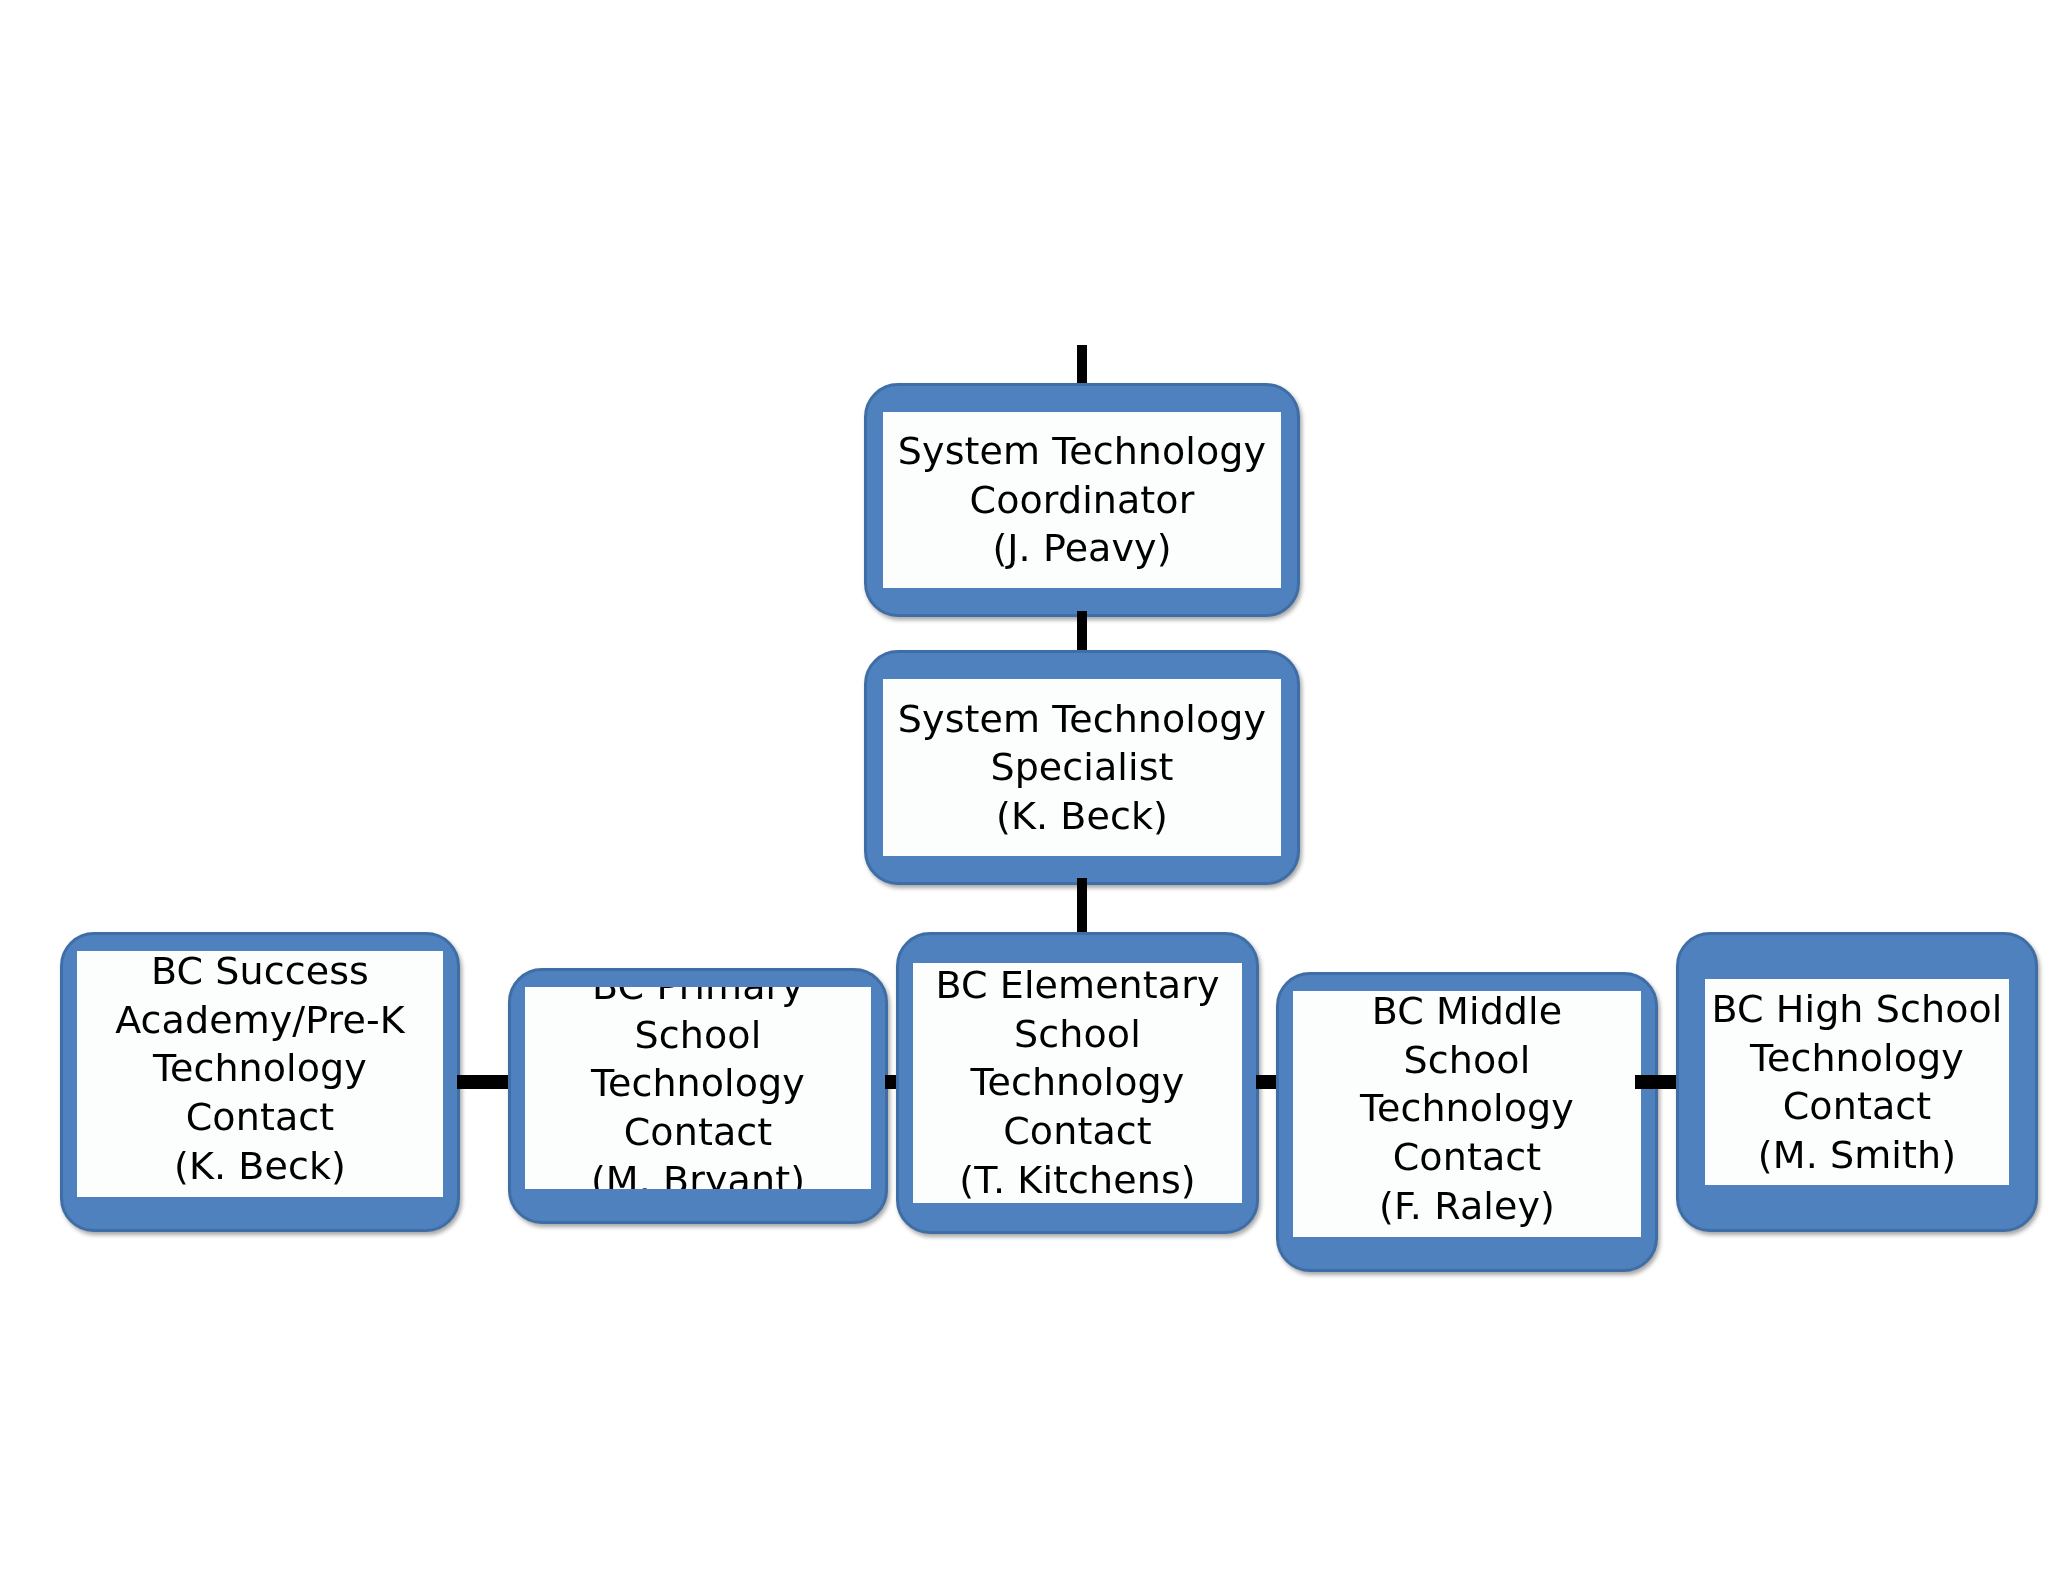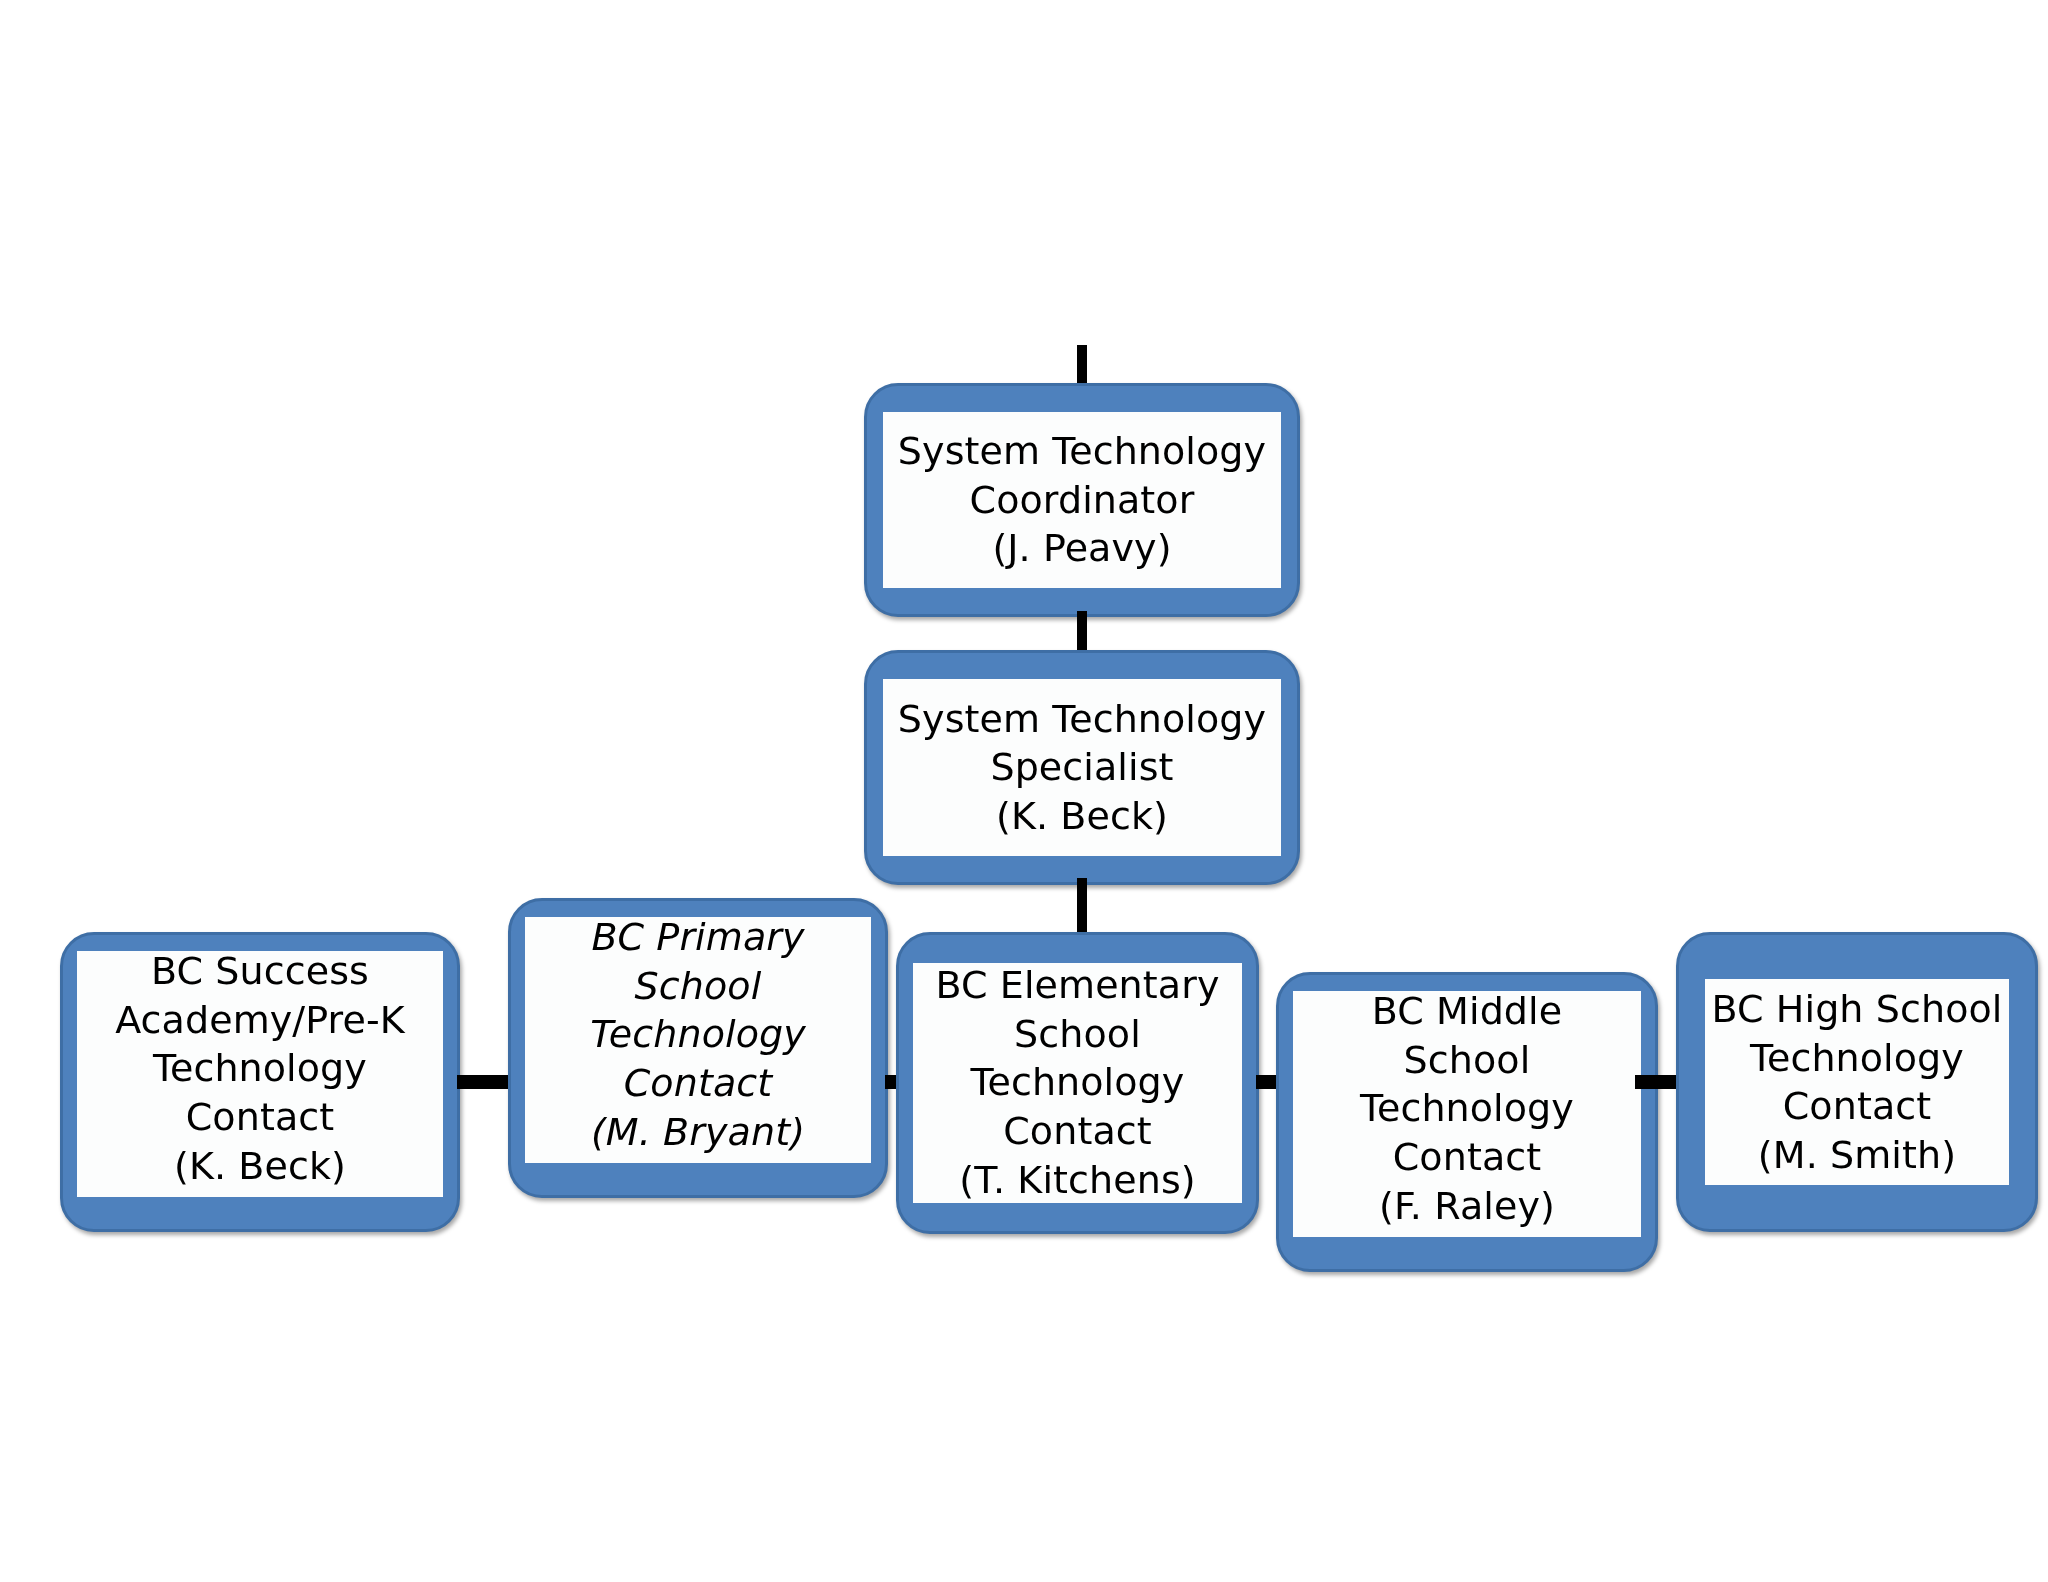--- a/index.html
+++ b/index.html
@@ -134,21 +134,21 @@
       <div class="label">BC Success
 Academy/Pre-K
 Technology
 Contact
 (K. Beck)</div>
     </div>
   </div>
 
   <div class="connector h" style="left:457px; top:1075px; width:56px;"></div>
 
-  <div class="node row" style="left:508px; top:898px; width:380px; height:300px;font-style:italic;">
+  <div class="node row" style="left:508px; top:968px; width:380px; height:256px;">
     <div class="inner">
       <div class="label">BC Primary
 School
 Technology
 Contact
 (M. Bryant)</div>
     </div>
   </div>
 
   <div class="connector h" style="left:885px; top:1075px; width:56px;"></div>

